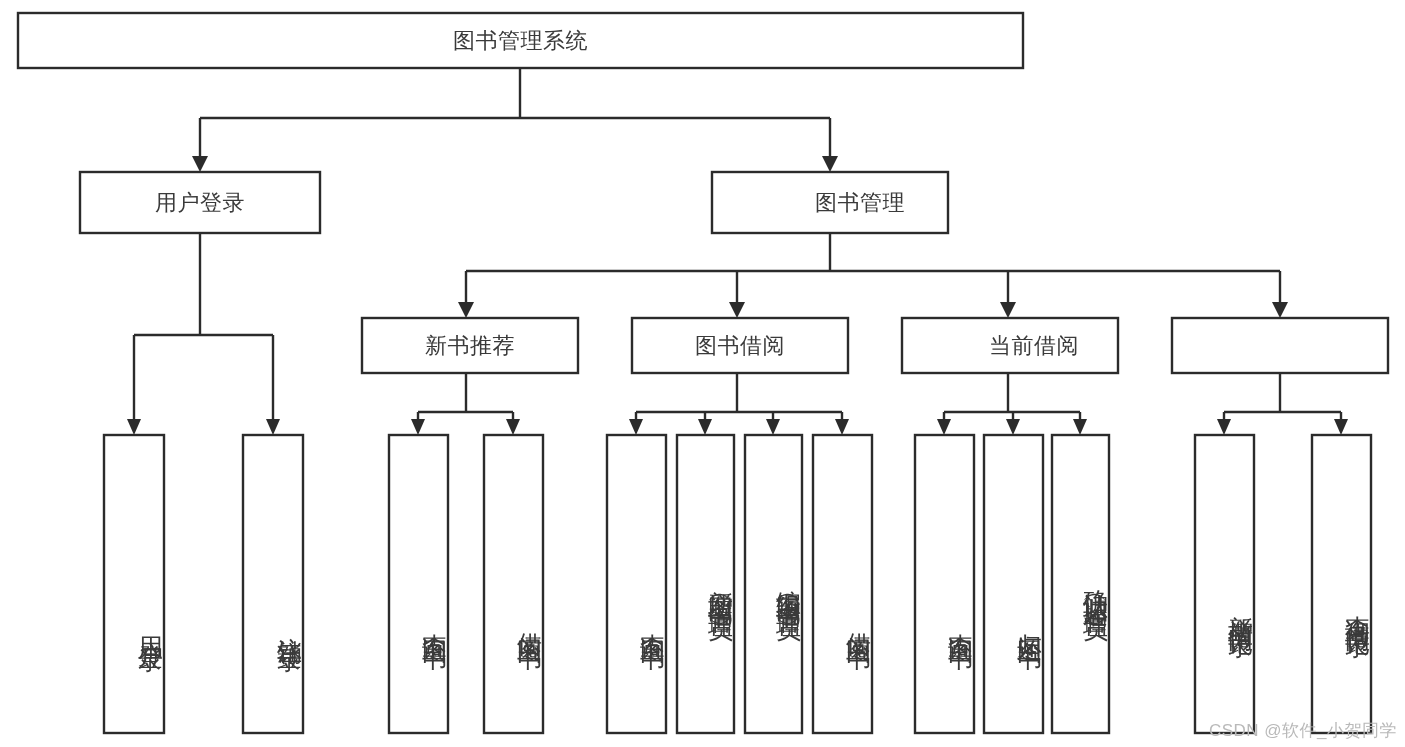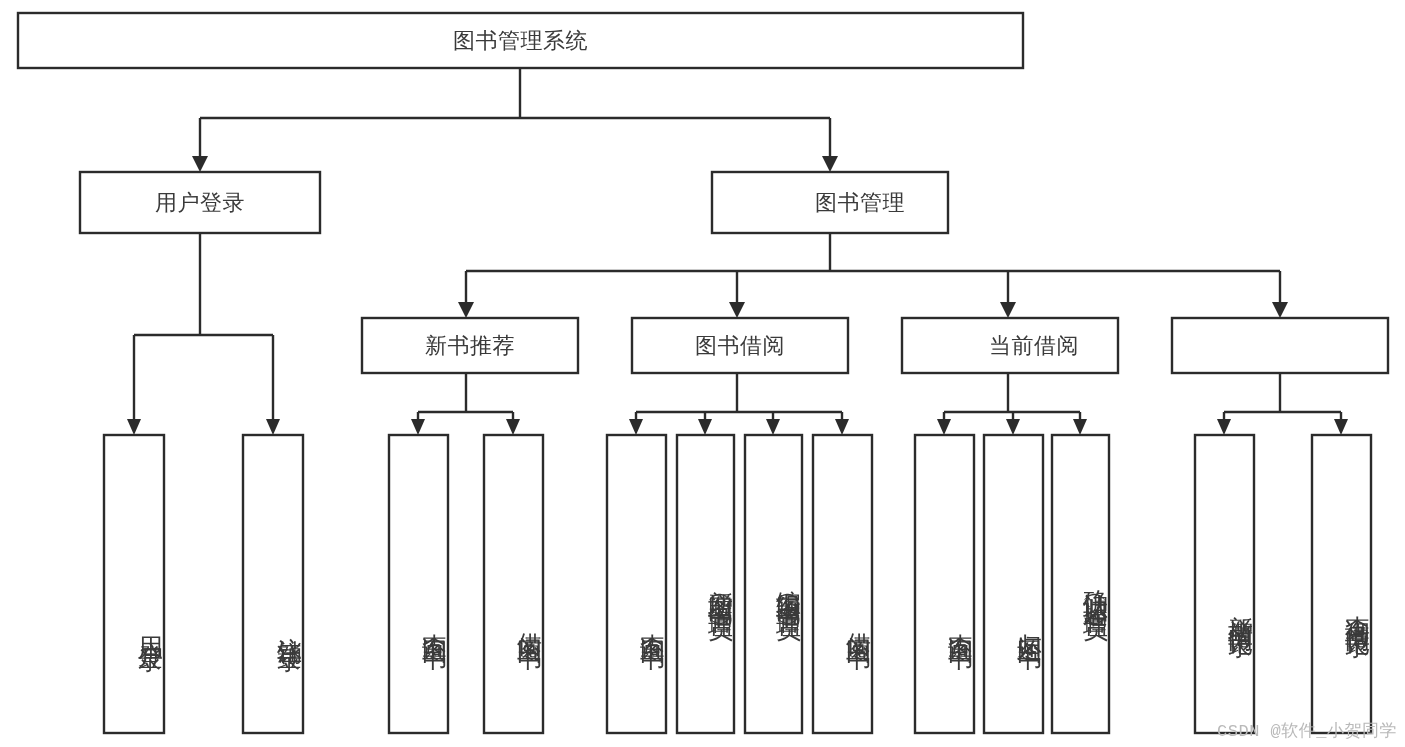--- a/index.html
+++ b/index.html
@@ -65,21 +65,20 @@
     pointer-events: none;
   }
   .watermark {
     position: absolute;
     color: #b9b9b9;
     font-size: 17px;
     letter-spacing: 0.5px;
     white-space: nowrap;
     right: 8px;
     bottom: 5px;
-    font-family: Liberation Mono, monospace;
   }
 </style>
 </head>
 <body>
 
 <div id="canvas">
 
   <svg class="diagram" viewBox="0 0 1405 747">
 
     <rect class="box-rect" x="18" y="13" width="1005" height="55" rx="0"></rect>

